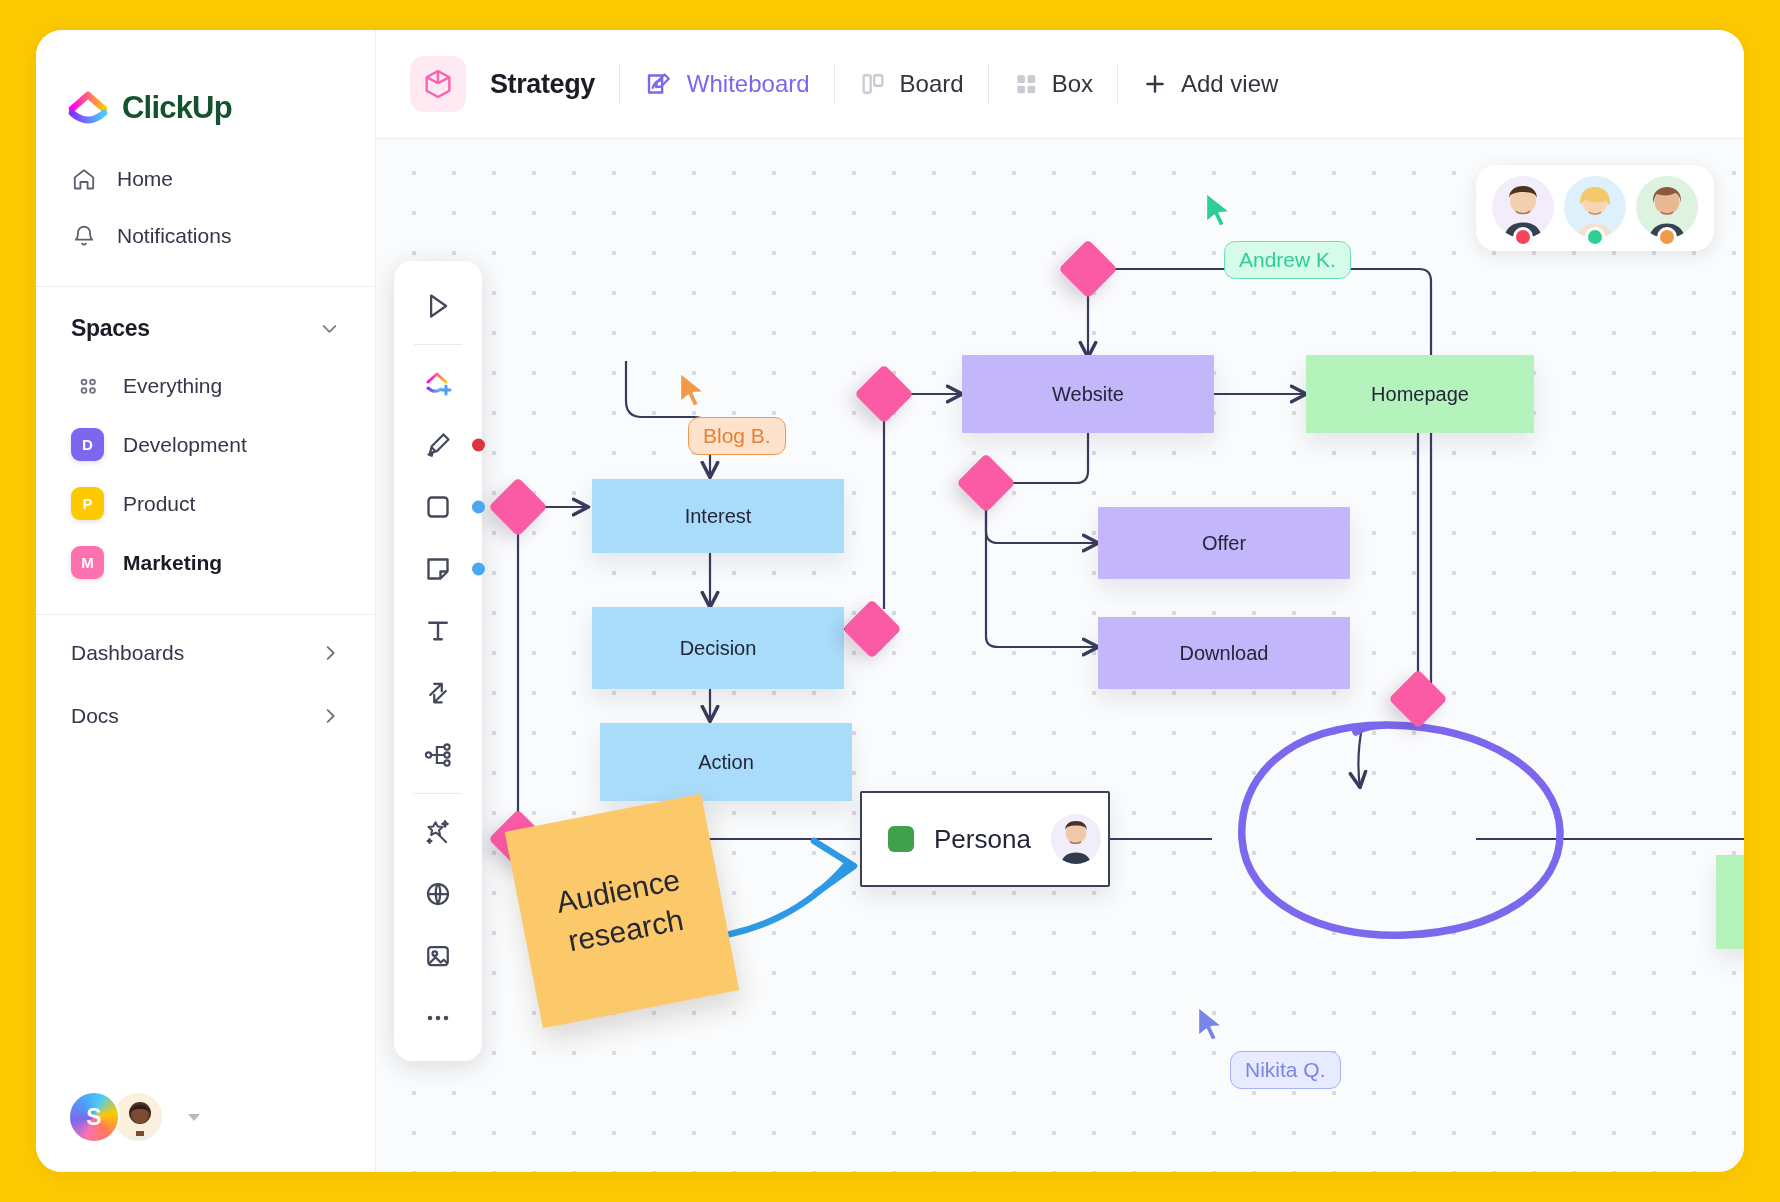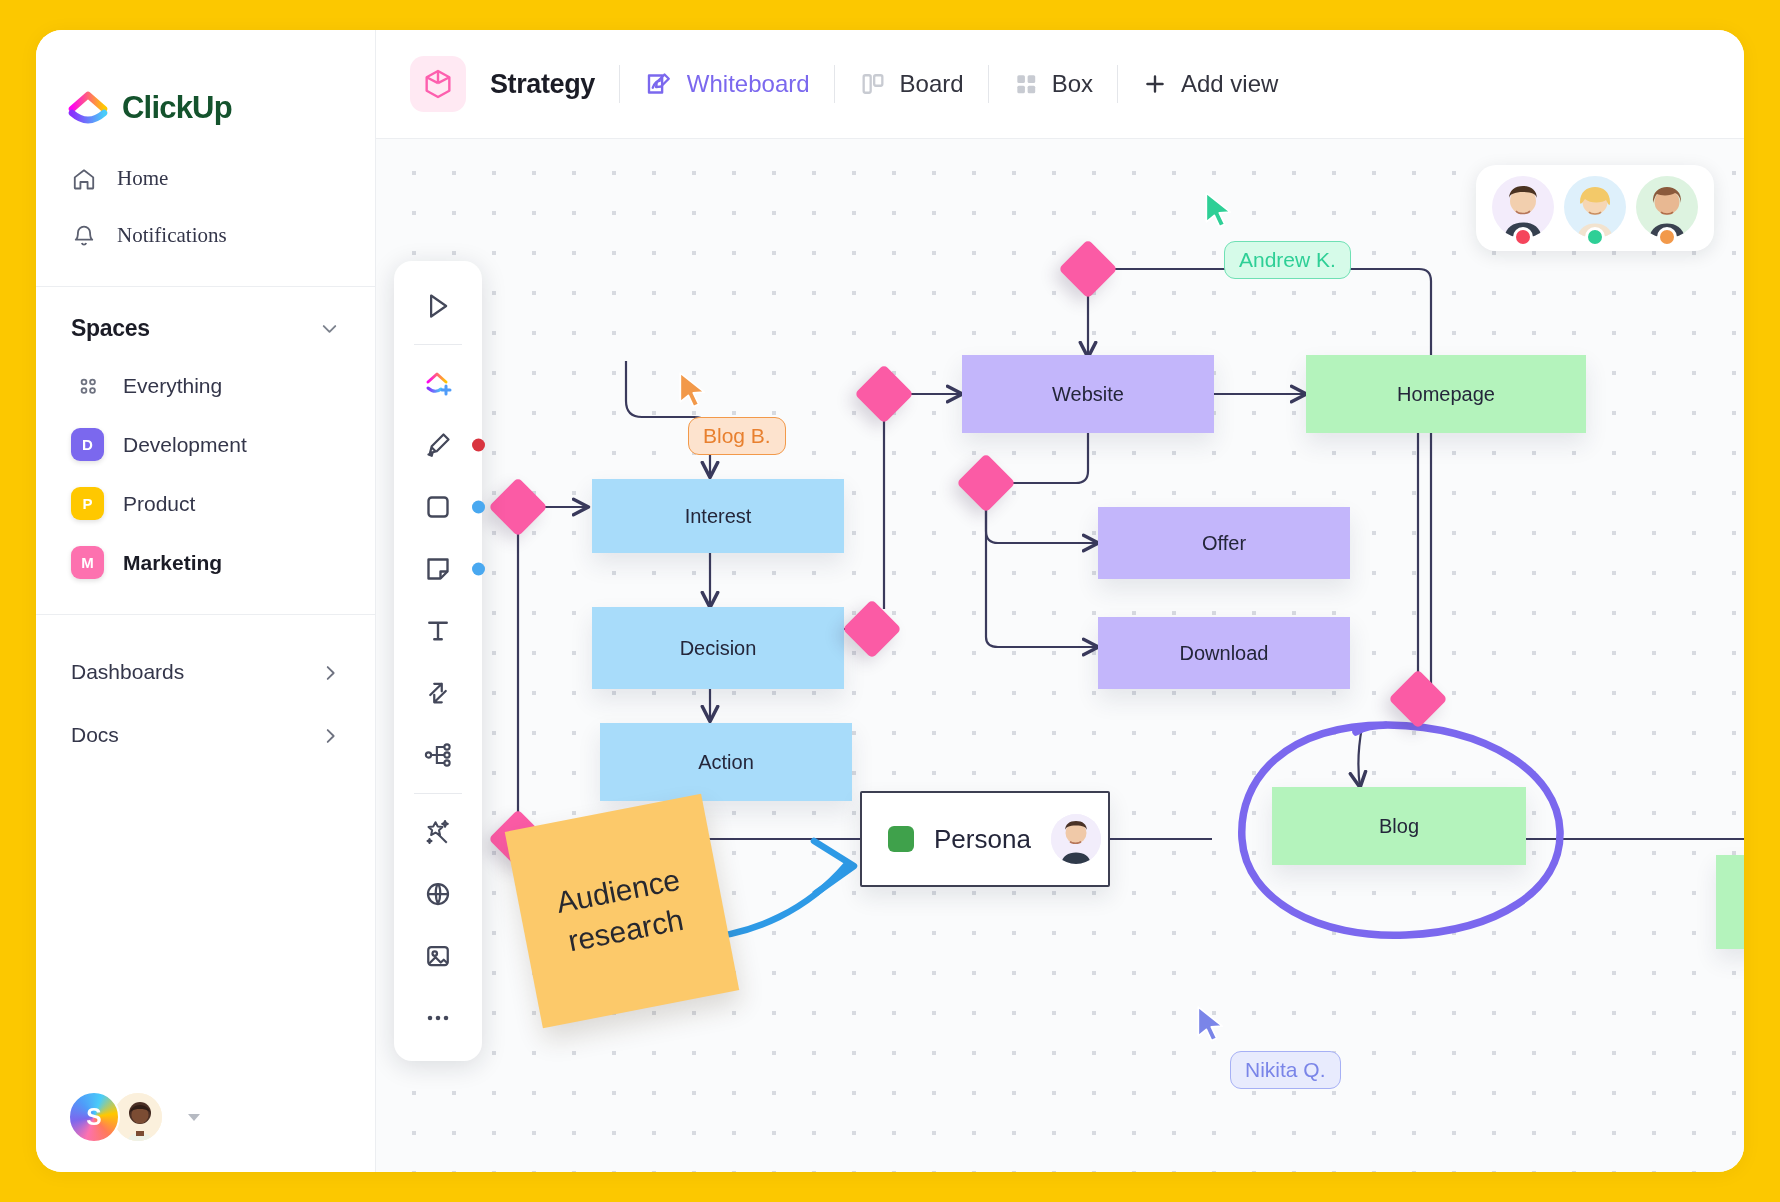--- a/index.html
+++ b/index.html
@@ -39,21 +39,21 @@
   .brand {
     display: flex; align-items: center; gap: 13px;
     padding: 46px 0 0 31px;
     height: 110px;
   }
   .brand-logo { width: 42px; height: 42px; flex: none; }
   .brand-name {
     font-size: 31px; font-weight: bold; color: #14532d;
     letter-spacing: -0.8px;
   }
-  .nav { padding: 10px 0 0 0; font-family: Liberation Serif, serif; }
+  .nav { padding: 10px 0 0 0; }
   .nav-item {
     display: flex; align-items: center; gap: 20px;
     height: 57px; padding-left: 35px;
     color: #34364a; font-size: 21px;
     cursor: pointer;
   }
   .nav-icon { width: 26px; height: 26px; flex: none; display: flex; align-items: center; justify-content: center; }
   .divider { height: 1px; background: #eceef1; margin: 22px 0 0 0; }
 
   .section-head {
@@ -74,21 +74,21 @@
   .space-badge {
     width: 33px; height: 33px; border-radius: 9px; flex: none;
     display: flex; align-items: center; justify-content: center;
     color: #fff; font-size: 15px; font-weight: bold;
     box-shadow: 0 2px 5px rgba(0,0,0,.12);
   }
   .everything-icon { width: 33px; height: 33px; flex: none; display:flex; align-items:center; justify-content:center;}
 
   .bottom-links { margin-top: 6px; }
   .link-row {
-    display: flex; align-items: flex-end; justify-content: space-between;
+    display: flex; align-items: center; justify-content: space-between;
     padding: 0 34px 0 35px; height: 63px;
     font-size: 21px; color: #34364a; cursor: pointer;
   }
 
   .user-bar {
     position: absolute; left: 0; bottom: 0;
     width: 100%; height: 110px;
     display: flex; align-items: center; gap: 6px;
     padding-left: 32px;
   }
@@ -501,25 +501,22 @@
       </div>
       <div class="node purple" style="left:586px; top:216px; width:252px; height:78px;">
         <span>Website</span>
       </div>
       <div class="node purple" style="left:722px; top:368px; width:252px; height:72px;">
         <span>Offer</span>
       </div>
       <div class="node purple" style="left:722px; top:478px; width:252px; height:72px;">
         <span>Download</span>
       </div>
-      <div class="node green" style="left:930px; top:216px; width:280px; height:78px;">
+      <div class="node green" style="left:930px; top:216px; width:228px; height:78px;">
         <span>Homepage</span>
-      </div>
-      <div class="node green" style="left:896px; top:648px; width:254px; height:78px;">
-        <span>Blog</span>
       </div>
       <div class="node green" style="left:1340px; top:716px; width:60px; height:94px;"></div>
 
       <div class="diamond" style="left:121px; top:347px;"></div>
       <div class="diamond" style="left:121px; top:679px;"></div>
       <div class="diamond" style="left:487px; top:234px;"></div>
       <div class="diamond" style="left:475px; top:469px;"></div>
       <div class="diamond" style="left:691px; top:109px;"></div>
       <div class="diamond" style="left:589px; top:323px;"></div>
       <div class="diamond" style="left:1021px; top:539px;"></div>

